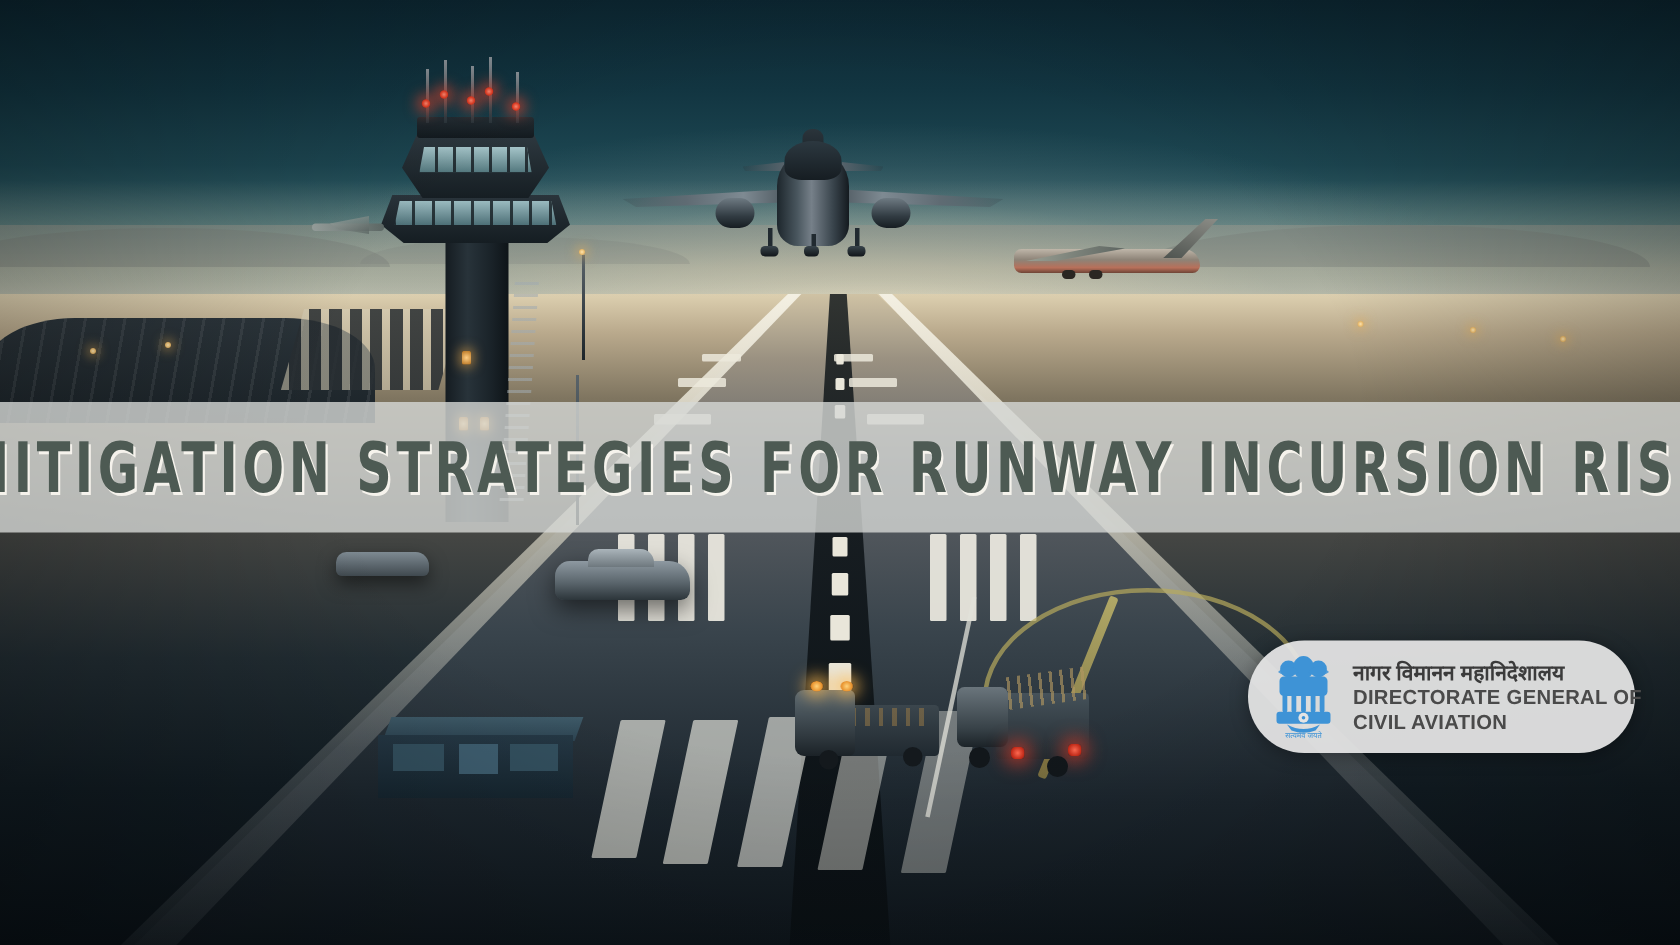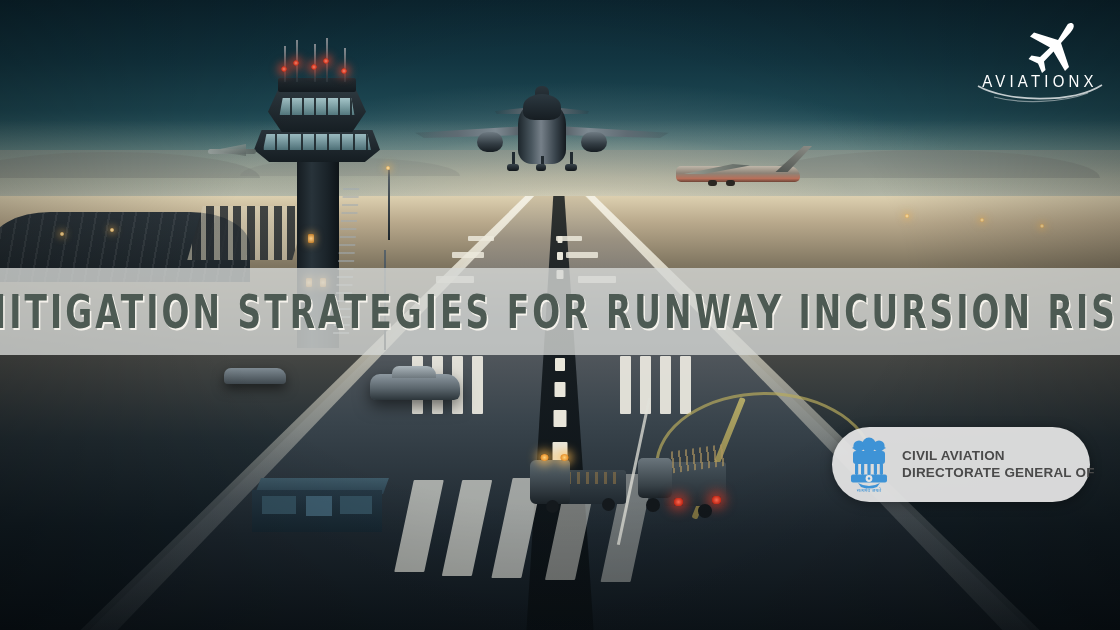--- a/index.html
+++ b/index.html
@@ -481,30 +481,20 @@
   <div class="aplight" style="left:980px; top:218px;"></div>
   <div class="aplight" style="left:1040px; top:224px;"></div>
   <div class="aplight" style="left:905px; top:214px;"></div>
 
   <div class="vignette"></div>
 
   <div class="title-band">
     <div class="title-text">MITIGATION STRATEGIES FOR RUNWAY INCURSION RISK</div>
   </div>
 
-  <div class="logo">
-    <svg class="logo-plane" viewBox="0 0 64 52">
-      <path d="M47.5 2.5 C49.5 0.5 52.5 0.5 53.5 2.5 C54.5 4.5 53 7.5 50.5 10.5 L41 21 L49 45 L45 49 L33.5 29.5 L24 39.5 L25.5 48 L22 51 L18 41.5 L8.5 37 L11.5 33.5 L20 35 L30 25.5 L10 14.5 L14 10.5 L38 18 Z" fill="#ffffff"></path>
-    </svg>
-    <div class="logo-word">AVIATIONX</div>
-    <svg class="logo-swoosh" viewBox="0 0 128 22">
-      <path d="M2 4 C30 20 96 22 126 3" stroke="rgba(255,255,255,0.75)" stroke-width="1.6" fill="none"></path>
-      <path d="M18 15 C44 22 86 21 112 11" stroke="rgba(255,255,255,0.45)" stroke-width="1.2" fill="none"></path>
-    </svg>
-  </div>
 
   <div class="dgca">
     <svg class="dgca-emblem" viewBox="0 0 46 58">
       <g fill="#3e93d6">
 
         <circle cx="13" cy="10" r="5.6"></circle>
         <circle cx="33" cy="10" r="5.6"></circle>
         <ellipse cx="23" cy="9" rx="7" ry="7.6"></ellipse>
 
         <path d="M6 12 q7 -7 14 0 q-7 5 -14 0 Z" opacity=".85"></path>
@@ -520,19 +510,20 @@
         <rect x="5" y="38.5" width="36" height="8" rx="2"></rect>
 
         <circle cx="23" cy="42.5" r="3.4" fill="#e4e4e4"></circle>
         <circle cx="23" cy="42.5" r="1.2" fill="#3e93d6"></circle>
 
         <path d="M12 47 q11 6 22 0 l-3 4 q-8 3 -16 0 Z"></path>
       </g>
       <text x="23" y="56" font-family="Liberation Sans, sans-serif" font-size="5" fill="#3e93d6" text-anchor="middle">सत्यमेव जयते</text>
     </svg>
     <div class="dgca-text">
+      <div class="dgca-hi">नागर विमानन महानिदेशालय</div>
+      <div class="dgca-en">DIRECTORATE GENERAL OF</div>
       <div class="dgca-en">CIVIL AVIATION</div>
-      <div class="dgca-en">DIRECTORATE GENERAL OF</div>
     </div>
   </div>
 
 
 </div>
 
 </body></html>

